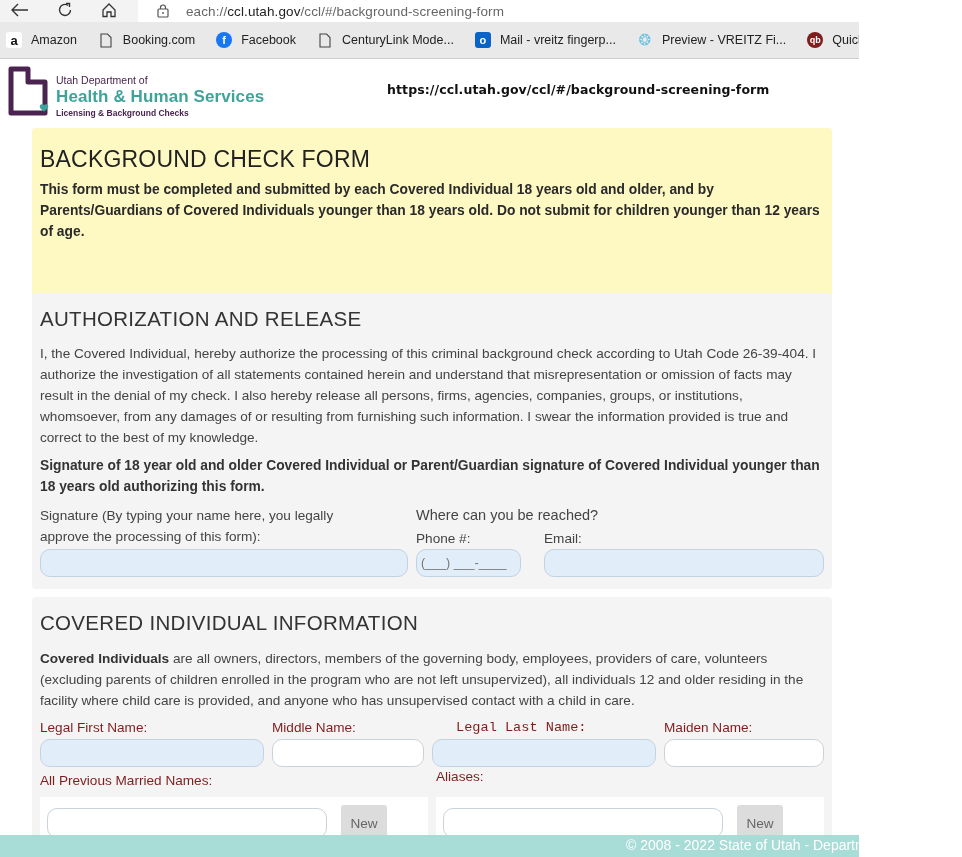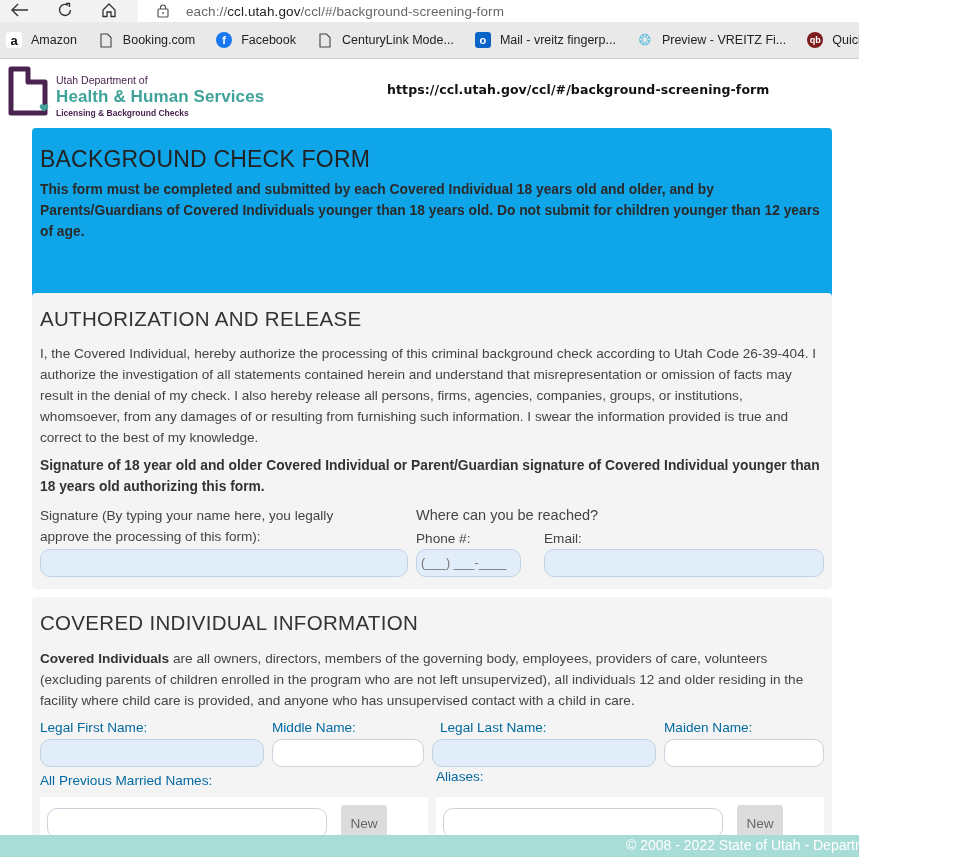--- a/index.html
+++ b/index.html
@@ -24,38 +24,38 @@
 
   .logo { position: absolute; left: 8px; top: 6px; width: 260px; height: 52px; }
   .logo svg { position: absolute; left: 0; top: 0; }
   .logo .l1 { position: absolute; left: 48px; top: 8px; font-size: 10.5px; color: #4a2350; }
   .logo .l2 { position: absolute; left: 48px; top: 21px; font-size: 17px; font-weight: bold; color: #3fa39a; letter-spacing: 0.1px; }
   .logo .l3 { position: absolute; left: 48px; top: 42px; font-size: 8.5px; font-weight: bold; color: #4a2350; }
 
   .url-label { position: absolute; left: 387px; top: 22px; font-family: "DejaVu Sans", sans-serif; font-weight: bold; font-size: 12.5px; color: #111; letter-spacing: 0.1px; }
 
   .panel { position: absolute; left: 32px; width: 800px; border-radius: 4px; padding: 0 8px; }
-  .intro { top: 68px; height: 189px; background: #0ea5e9; }
+  .intro { top: 68px; height: 189px; background: #fef9c3; }
   .intro h1 { font-weight: normal; font-size: 23px; color: #222; margin-top: 18px; letter-spacing: 0.2px; }
   .intro .bold { font-weight: bold; font-size: 13.8px; line-height: 21px; color: #2a2a2a; margin-top: 6px; }
   .intro .note { font-size: 13.5px; color: #444; margin-top: 7px; }
 
   .auth { top: 233px; height: 296px; background: #f4f4f4; }
   .sec-title { font-weight: normal; font-size: 20.5px; color: #333; margin-top: 14px; letter-spacing: 0.3px; }
   .para { font-size: 13.6px; line-height: 21px; color: #444; margin-top: 12px; }
   .para-bold { font-size: 13.8px; line-height: 21px; font-weight: bold; color: #333; margin-top: 7px; }
 
   .field-label { position: absolute; font-size: 13.6px; color: #444; line-height: 21px; }
   .input { position: absolute; border: 1px solid #c9d3dc; border-radius: 10px; height: 28px; background: #ffffff; font-size: 13px; color: #777; padding: 2px 4px; font-family: "Liberation Sans", sans-serif; }
   .input.req { background: #e1eef9; border-color: #c2d2e0; }
 
   .covered { top: 537px; height: 240px; background: #f4f4f4; }
   .covered .para { margin-top: 13px; }
   .covered .para b { color: #333; }
-  .lbl-b { position: absolute; font-size: 13.6px; color: #0369a1; }
+  .lbl-b { position: absolute; font-size: 13.6px; color: #7f1d1d; }
 
   .subbox { position: absolute; top: 200px; height: 40px; background: #ffffff; }
   .new-btn { position: absolute; width: 46px; height: 36px; background: #dcdcdc; border-radius: 3px; color: #666; font-size: 13.6px; display: flex; align-items: center; justify-content: center; }
 
   .footer { position: absolute; left: 0; top: 835px; width: 859px; height: 22px; background: #a8dcd7; overflow: hidden; }
   .footer span { position: absolute; left: 626px; top: 2px; color: #ffffff; font-size: 14px; white-space: nowrap; }
 </style>
 </head>
 <body>
 
@@ -166,21 +166,21 @@
   <div class="panel covered">
     <h2 class="sec-title">COVERED INDIVIDUAL INFORMATION</h2>
     <p class="para"><b>Covered Individuals</b><span> are all owners, directors, members of the governing body, employees, providers of care, volunteers (excluding parents of children enrolled in the program who are not left unsupervized), all individuals 12 and older residing in the facility where child care is provided, and anyone who has unsupervised contact with a child in care.</span></p>
 
     <div class="lbl-b" style="left:8px;top:123px;">Legal First Name:</div>
     <input class="input req" style="left: 8px; top: 142px; width: 224px;" value="">
 
     <div class="lbl-b" style="left:240px;top:123px;">Middle Name:</div>
     <input class="input" style="left: 240px; top: 142px; width: 152px;" value="">
 
-    <div class="lbl-b" style="left:408px;top:123px;">Legal Last Name:</div>
+    <div class="lbl-b" style="left:424px;top:123px;font-family:Liberation Mono, monospace;">Legal Last Name:</div>
     <input class="input req" style="left: 400px; top: 142px; width: 224px;" value="">
 
     <div class="lbl-b" style="left:632px;top:123px;">Maiden Name:</div>
     <input class="input" style="left: 632px; top: 142px; width: 160px;" value="">
 
     <div class="lbl-b" style="left:8px;top:176px;">All Previous Married Names:</div>
     <div class="lbl-b" style="left:404px;top:172px;">Aliases:</div>
 
     <div class="subbox" style="left:8px;width:388px;">
       <input class="input" style="left: 7px; top: 11px; width: 280px; height: 30px;">

